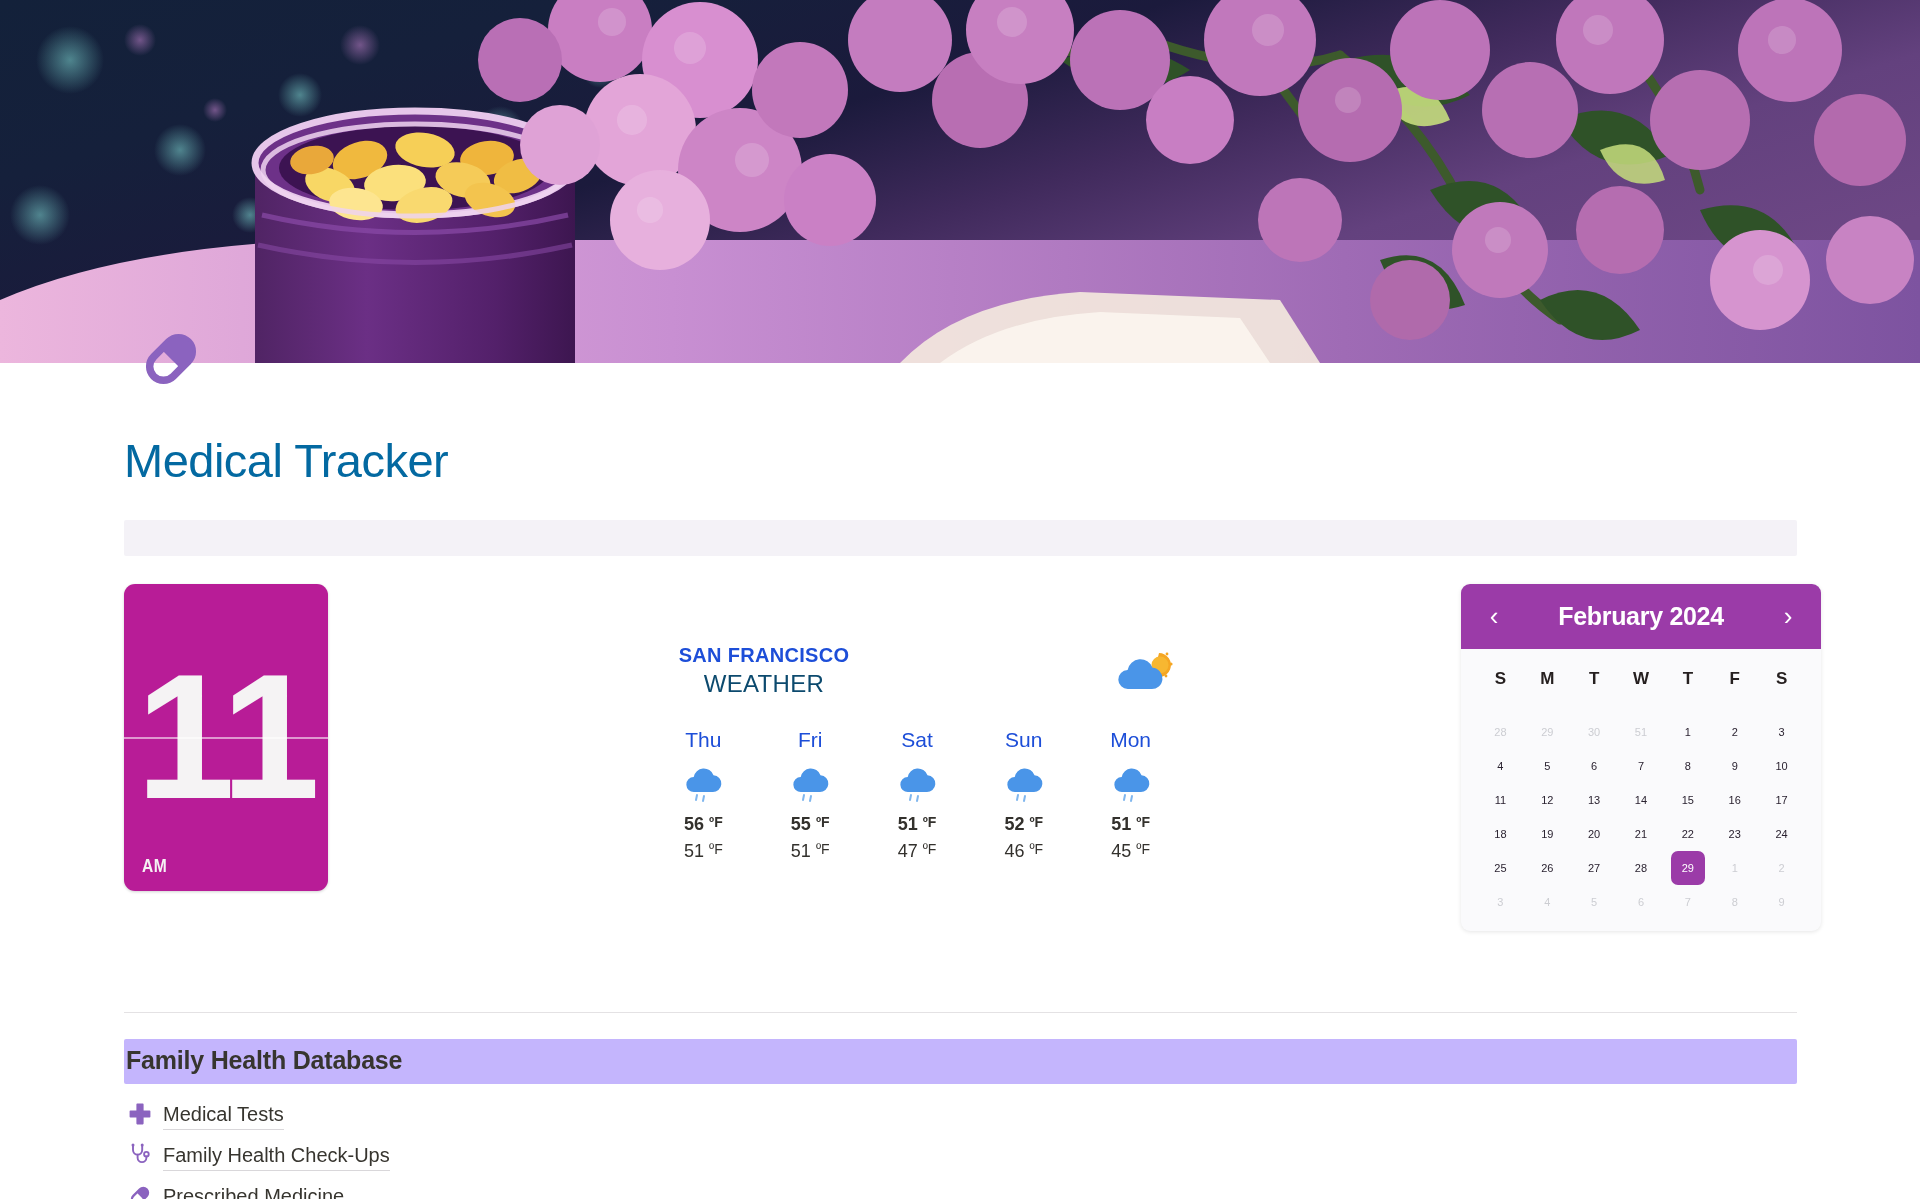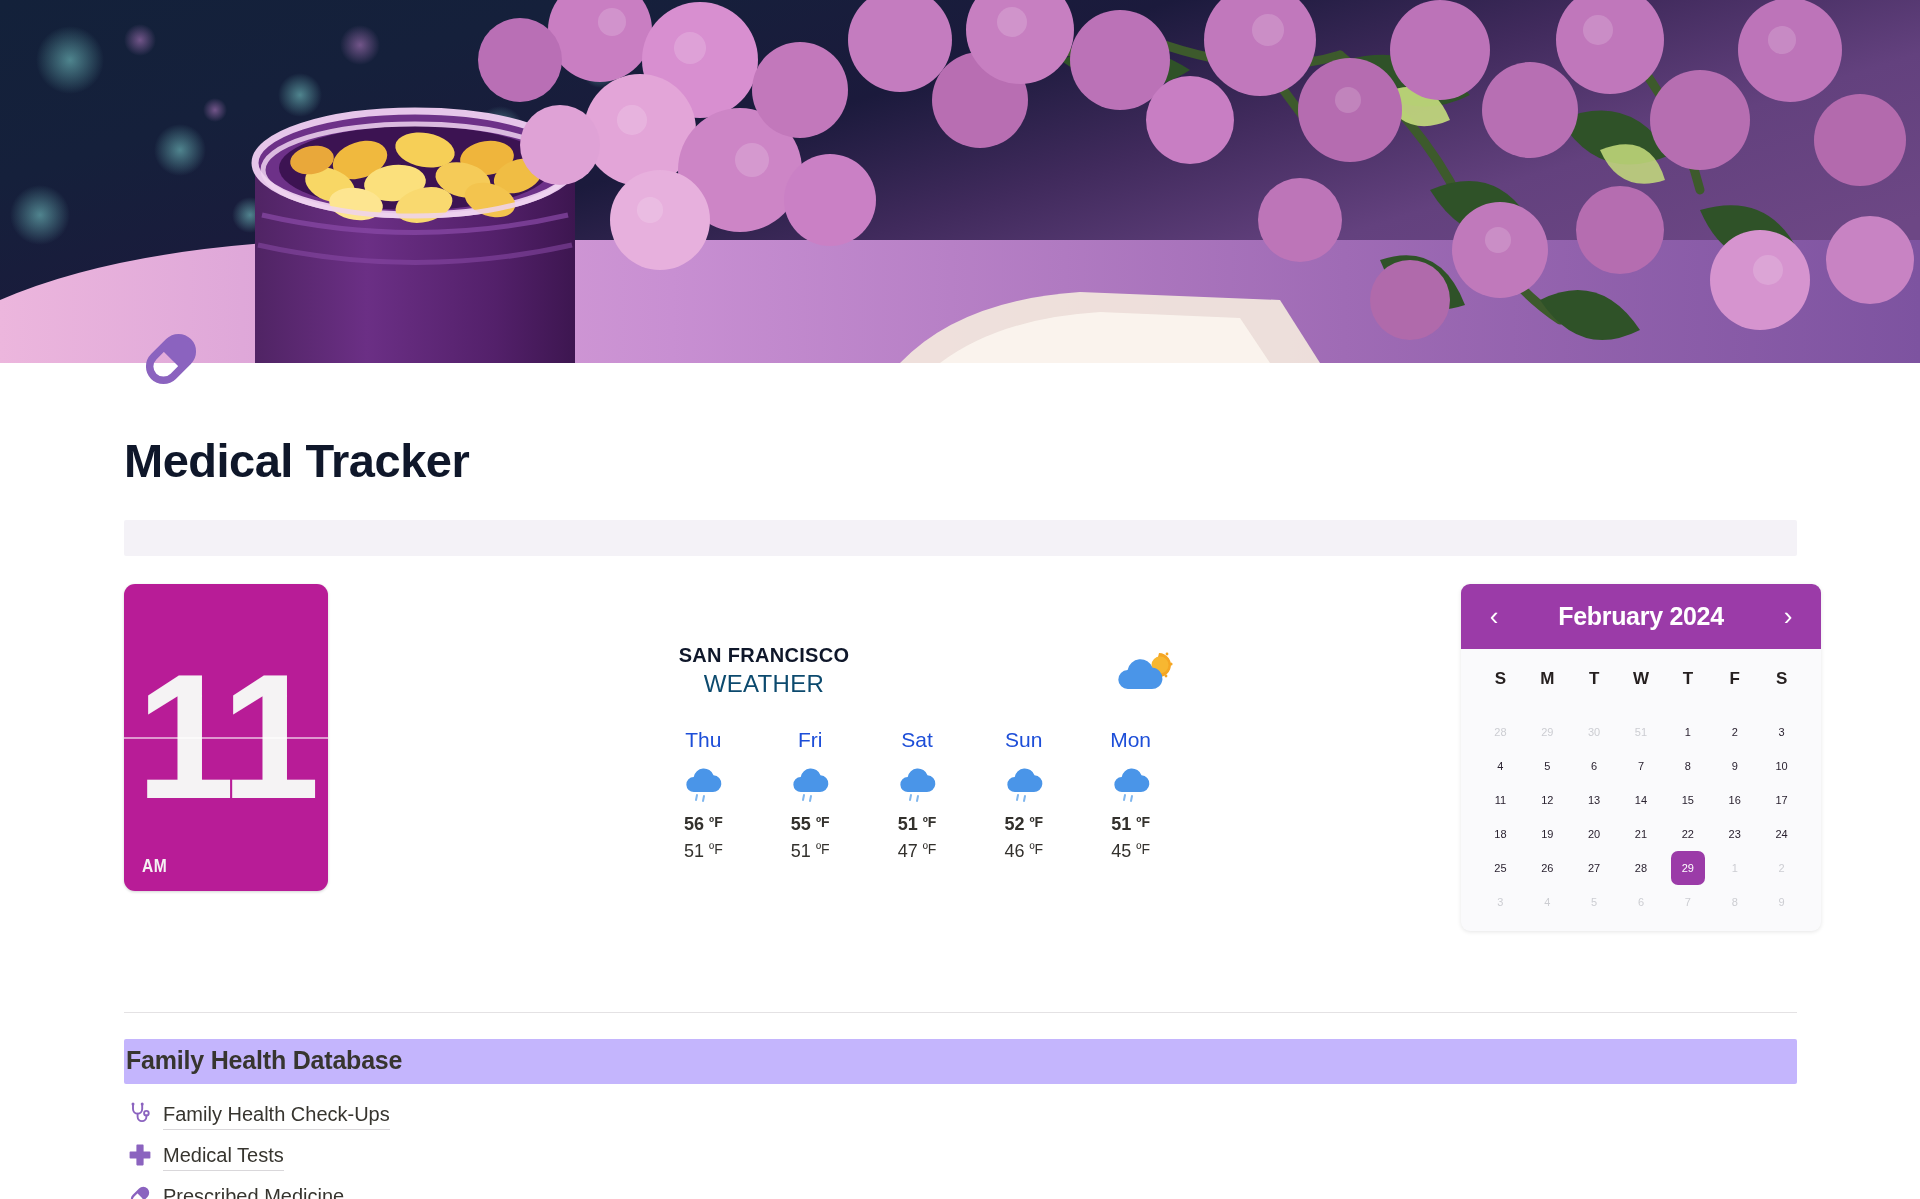--- a/index.html
+++ b/index.html
@@ -35,22 +35,22 @@
     padding: 0;
   }
   .content {
     position: relative;
     width: 1697px;
     margin-left: 124px;
   }
 
   .page-title {
     font-size: 47px;
-    font-weight: bold;
-    color: #0f172a;
+    font-weight: normal;
+    color: #0369a1;
     letter-spacing: -0.5px;
     margin-top: 72px;
     line-height: 1.1;
   }
 
   .empty-band {
     margin-top: 33px;
     height: 36px;
     width: 1673px;
     background: #f4f2f7;
@@ -116,21 +116,21 @@
     width: 540px;
   }
   .weather-top {
     display: flex;
     align-items: center;
     justify-content: space-between;
     padding: 0 10px 0 20px;
   }
   .w-city-block { text-align: center; width: 200px; }
   .w-city {
-    font-size: 20px; font-weight: bold; color: #0f172a;
+    font-size: 20px; font-weight: bold; color: #1d4ed8;
     letter-spacing: 0.3px;
   }
   .w-city-sub {
     font-size: 24px; color: #0c4a6e; letter-spacing: 0.3px; margin-top: 3px;
   }
   .w-icon-main { width: 60px; height: 52px; display:block; }
   .w-now-block { text-align: center; width: 190px; }
   .w-now-temp { font-size: 32px; color: #33312d; font-weight: normal; }
   .w-now-temp .unit { font-size: 23px; vertical-align: 2px; }
   .w-now-desc { font-size: 20px; color: #33312d; margin-top: 4px; }
@@ -586,34 +586,34 @@
     </div>
 
     <div class="divider"></div>
 
     <div class="db-heading">Family Health Database</div>
 
     <div class="db-list">
 
       <div class="db-item">
         <svg class="ic" viewBox="0 0 24 24">
+          <path d="M9.2 2.4 h5.6 v6.8 h6.8 v5.6 h-6.8 v6.8 h-5.6 v-6.8 h-6.8 v-5.6 h6.8 z" fill="#8b63bf" stroke="#8b63bf" stroke-width="1.6" stroke-linejoin="round"></path>
+        </svg>
+        <span class="lbl">Medical Tests</span>
+      </div>
+
+      <div class="db-item">
+        <svg class="ic" viewBox="0 0 24 24">
           <path d="M5 2.5 v4.5 a4.6 4.6 0 0 0 9.2 0 V2.5" fill="none" stroke="#8b63bf" stroke-width="1.9" stroke-linecap="round"></path>
           <path d="M9.6 11.6 v3.1 a4.4 4.4 0 0 0 8.8 0 v-1.3" fill="none" stroke="#8b63bf" stroke-width="1.9" stroke-linecap="round"></path>
           <circle cx="18.4" cy="11.2" r="2.3" fill="none" stroke="#8b63bf" stroke-width="1.9"></circle>
           <circle cx="5" cy="2.1" r="1.5" fill="#8b63bf"></circle>
           <circle cx="14.2" cy="2.1" r="1.5" fill="#8b63bf"></circle>
         </svg>
         <span class="lbl">Family Health Check-Ups</span>
-      </div>
-
-      <div class="db-item">
-        <svg class="ic" viewBox="0 0 24 24">
-          <path d="M9.2 2.4 h5.6 v6.8 h6.8 v5.6 h-6.8 v6.8 h-5.6 v-6.8 h-6.8 v-5.6 h6.8 z" fill="#8b63bf" stroke="#8b63bf" stroke-width="1.6" stroke-linejoin="round"></path>
-        </svg>
-        <span class="lbl">Medical Tests</span>
       </div>
 
       <div class="db-item">
         <svg class="ic" viewBox="0 0 24 24">
           <g transform="rotate(-45 12 12)">
             <rect x="2.6" y="7.2" width="18.8" height="9.6" rx="4.8" fill="none" stroke="#8b63bf" stroke-width="2.3"></rect>
             <path d="M12 7.2 h4.6 a4.8 4.8 0 0 1 0 9.6 H12 z" fill="#8b63bf"></path>
           </g>
         </svg>
         <span class="lbl">Prescribed Medicine</span>

